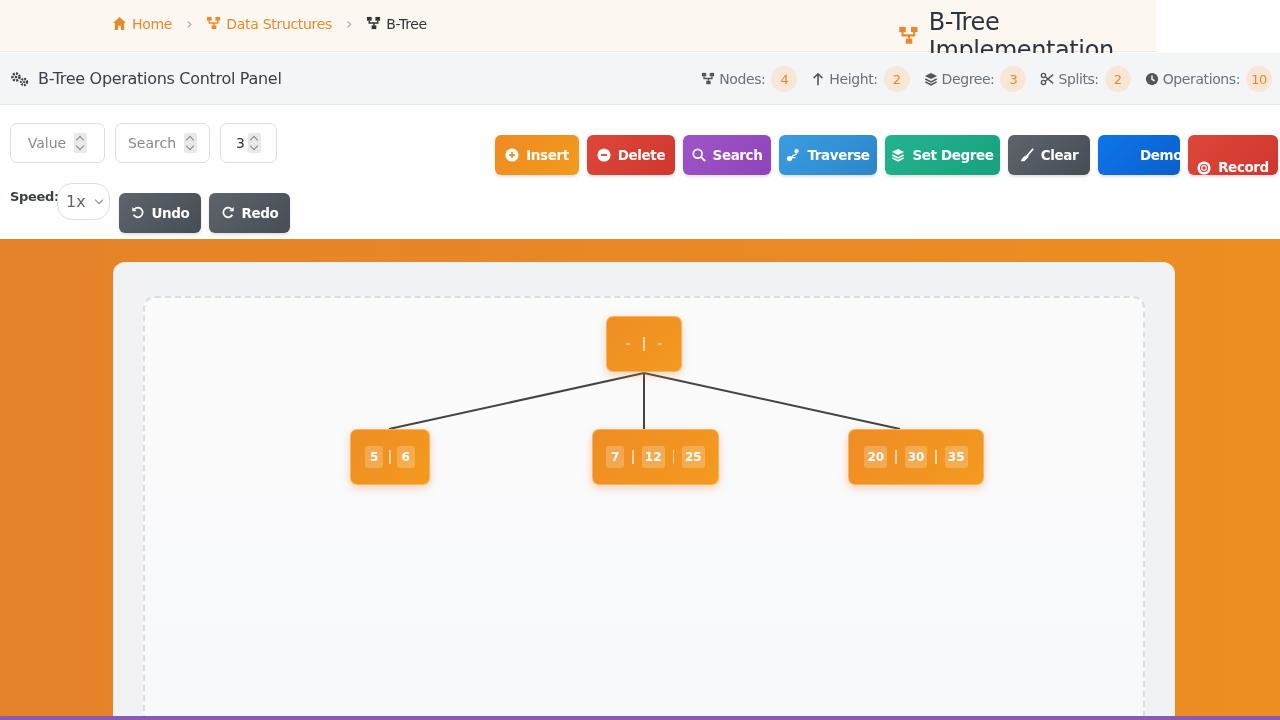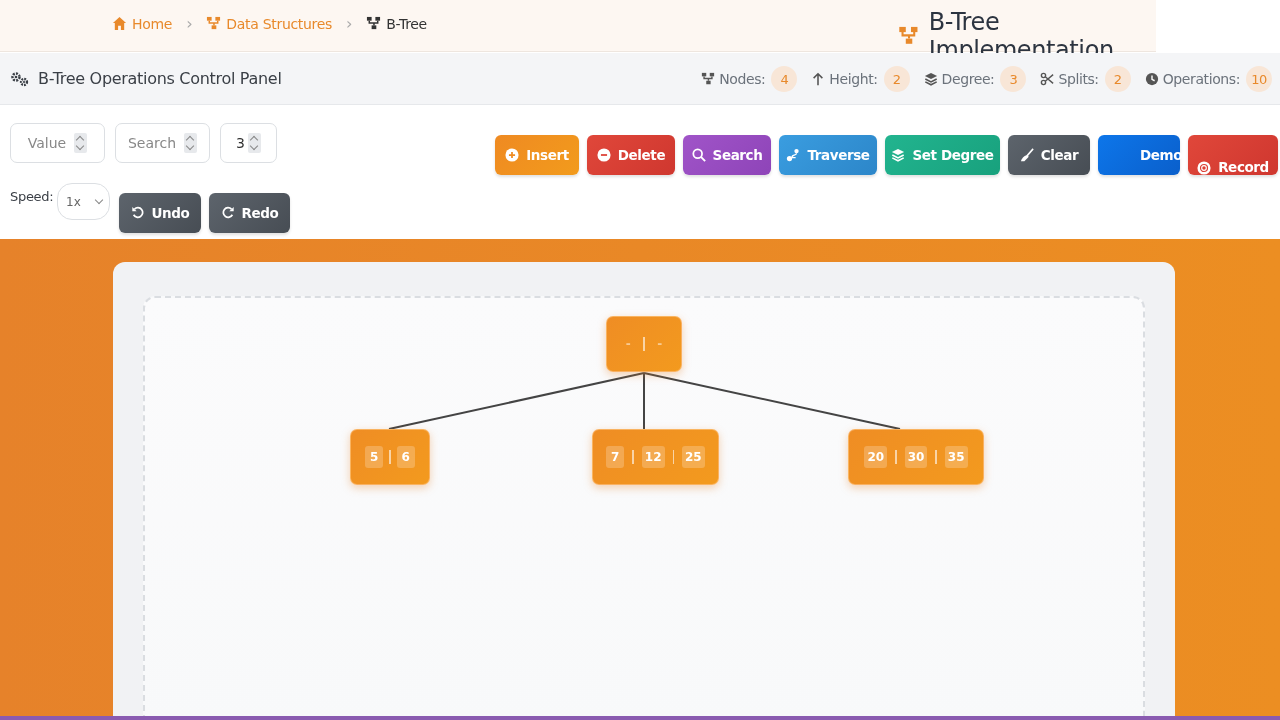--- a/index.html
+++ b/index.html
@@ -26,22 +26,22 @@
   .badge { display: inline-flex; align-items: center; justify-content: center; width: 26px; height: 26px; border-radius: 50%; background: #f8e6d7; color: #e8892b; font-size: 13px; margin-left: 2px; }
 
   
   .controls { position: absolute; left: 0; top: 106px; width: 1280px; height: 133px; background: #ffffff; }
   .inp { position: absolute; top: 17px; height: 40px; border: 1px solid #dcdfe3; border-radius: 7px; background: #fff; display: flex; align-items: center; justify-content: center; gap: 8px; color: #888; font-size: 14px; }
   .spin { width: 13px; height: 20px; background: #e7e9ec; border-radius: 2px; position: relative; }
   .spin::before, .spin::after { content: ""; position: absolute; left: 3px; width: 5px; height: 5px; border-left: 1.2px solid #888; border-top: 1.2px solid #888; }
   .spin::before { top: 4px; transform: rotate(45deg); }
   .spin::after { bottom: 4px; transform: rotate(225deg); }
   .inp .v { color: #333; }
-  .speed-label { position: absolute; left: 10px; top: 83px; font-size: 13px; font-weight: normal; color: #3a3f46; letter-spacing: -0.3px; }
-  .select { position: absolute; left: 57px; top: 77px; width: 53px; height: 37px; border: 1px solid #dcdfe3; border-radius: 15px; font-size: 12px; color: #666; display: flex; align-items: center; padding-left: 8px; }
+  .speed-label { position: absolute; left: 10px; top: 83px; font-size: 13px; font-weight: bold; color: #3a3f46; letter-spacing: -0.3px; }
+  .select { position: absolute; left: 57px; top: 77px; width: 53px; height: 37px; border: 1px solid #dcdfe3; border-radius: 15px; font-size: 16px; color: #666; display: flex; align-items: center; padding-left: 8px; }
   .select .chev { position: absolute; right: 7px; top: 13px; width: 6px; height: 6px; border-right: 1.2px solid #888; border-bottom: 1.2px solid #888; transform: rotate(45deg); }
   .btn { position: absolute; height: 40px; border-radius: 6px; color: #fff; font-size: 13.5px; font-weight: bold; display: flex; align-items: center; justify-content: center; gap: 7px; cursor: pointer; letter-spacing: -0.4px; box-shadow: 0 2px 3px rgba(0,0,0,0.12); margin-top: 12px; }
   .btn svg { width: 14px; height: 14px; }
   .btn-undo, .btn-redo { top: 75px; background: linear-gradient(135deg, #5d646c, #474d54); }
 
   
   .stage { position: absolute; left: 0; top: 239px; width: 1280px; height: 481px; background: linear-gradient(90deg, #e6822a 0%, #ec8e22 100%); }
   .stage .strip { position: absolute; left: 0; bottom: 0; width: 100%; height: 4px; background: #8a5bb0; }
   .card { position: absolute; left: 113px; top: 23px; width: 1062px; height: 470px; background: #f1f2f4; border-radius: 12px; }
   .canvas { position: absolute; left: 30px; top: 34px; width: 1002px; height: 440px; border: 2px dashed #dadde1; border-radius: 12px; background: linear-gradient(180deg, #fbfbfc, #f8f9fa); }

